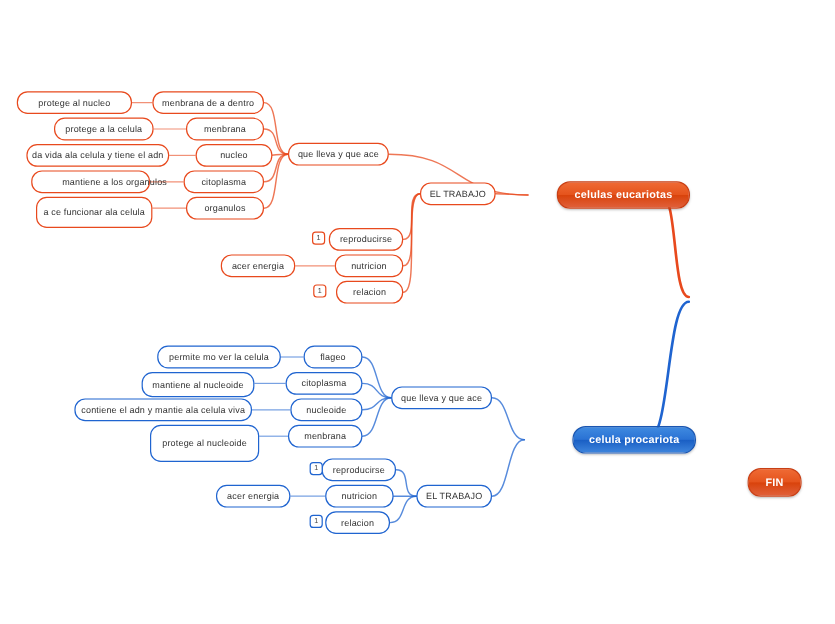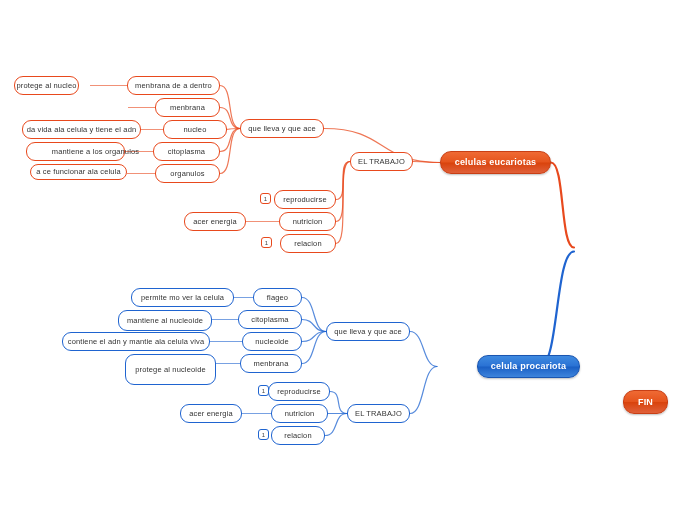--- a/index.html
+++ b/index.html
@@ -105,31 +105,32 @@
       <line x1="210" y1="341.5" x2="242" y2="341.5" stroke="#1f64d0" stroke-width="1" opacity="0.6"></line>
       <path d="M 302 363.5 C 316 363.5, 312 331.5, 326 331.5" fill="none" stroke="#1f64d0" stroke-width="1.2" stroke-linecap="round" opacity="0.75"></path>
       <line x1="216" y1="363.5" x2="240" y2="363.5" stroke="#1f64d0" stroke-width="1" opacity="0.6"></line>
       <path d="M 410 413.5 C 424.85 413.5, 422.15 366.5, 437 366.5" fill="none" stroke="#1f64d0" stroke-width="1.2" stroke-linecap="round" opacity="0.75"></path>
       <path d="M 330 391.5 C 344 391.5, 333 413.5, 347 413.5" fill="none" stroke="#1f64d0" stroke-width="1.2" stroke-linecap="round" opacity="0.75"></path>
       <path d="M 328 413.5 C 342 413.5, 333 413.5, 347 413.5" fill="none" stroke="#1f64d0" stroke-width="1.2" stroke-linecap="round" opacity="0.75"></path>
       <line x1="242" y1="413.5" x2="271" y2="413.5" stroke="#1f64d0" stroke-width="1" opacity="0.6"></line>
       <path d="M 325 435.5 C 339 435.5, 333 413.5, 347 413.5" fill="none" stroke="#1f64d0" stroke-width="1.2" stroke-linecap="round" opacity="0.75"></path>
     </svg>
     <div class="node n-orange-fill" style="left: 623px; top: 390px; width: 45px; height: 24px;">FIN</div>
-    <div class="node n-orange-fill" style="left: 440px; top: 151px; width: 111px; height: 23px;">celulas eucariotas</div>
+    <div class="node n-orange-fill" style="left: 464px; top: 151px; width: 111px; height: 23px;">celulas eucariotas</div>
     <div class="node n-orange" style="left: 240px; top: 119px; width: 84px; height: 19px;">que lleva y que ace</div>
     <div class="node n-orange" style="left: 127px; top: 76px; width: 93px; height: 19px;">menbrana de a dentro</div>
-    <div class="node n-orange" style="left: 14px; top: 76px; width: 65px; height: 19px;">protege al nucleo</div>
+    <div class="node n-orange" style="left: 14px; top: 76px; width: 96px; height: 19px;">protege al nucleo</div>
     <div class="node n-orange" style="left: 155px; top: 98px; width: 65px; height: 19px;">menbrana</div>
+    <div class="node n-orange" style="left: 45px; top: 98px; width: 83px; height: 19px;">protege a la celula</div>
     <div class="node n-orange" style="left: 163px; top: 120px; width: 64px; height: 19px;">nucleo</div>
     <div class="node n-orange" style="left: 22px; top: 120px; width: 119px; height: 19px;">da vida ala celula y tiene el adn</div>
     <div class="node n-orange" style="left: 153px; top: 142px; width: 67px; height: 19px;">citoplasma</div>
     <div class="node n-orange" style="left: 26px; top: 142px; width: 99px; height: 19px; padding-left: 40px;">mantiene a los organulos</div>
     <div class="node n-orange" style="left: 155px; top: 164px; width: 65px; height: 19px;">organulos</div>
-    <div class="node n-orange" style="left: 30px; top: 164px; width: 97px; height: 16px;">a ce funcionar ala celula</div>
+    <div class="node n-orange" style="left: 30px; top: 164px; width: 97px; height: 26px;">a ce funcionar ala celula</div>
     <div class="node n-orange" style="left: 350px; top: 152px; width: 63px; height: 19px;">EL TRABAJO</div>
     <div class="node n-orange" style="left: 274px; top: 190px; width: 62px; height: 19px;">reproducirse</div>
     <div class="badge b-orange" style="left: 260px; top: 193px;">1</div>
     <div class="node n-orange" style="left: 279px; top: 212px; width: 57px; height: 19px;">nutricion</div>
     <div class="node n-orange" style="left: 184px; top: 212px; width: 62px; height: 19px;">acer energia</div>
     <div class="node n-orange" style="left: 280px; top: 234px; width: 56px; height: 19px;">relacion</div>
     <div class="badge b-orange" style="left: 261px; top: 237px;">1</div>
     <div class="node n-blue-fill" style="left: 437px; top: 355px; width: 103px; height: 23px;">celula procariota</div>
     <div class="node n-blue" style="left: 326px; top: 322px; width: 84px; height: 19px;">que lleva y que ace</div>
     <div class="node n-blue" style="left: 253px; top: 288px; width: 49px; height: 19px;">flageo</div>

